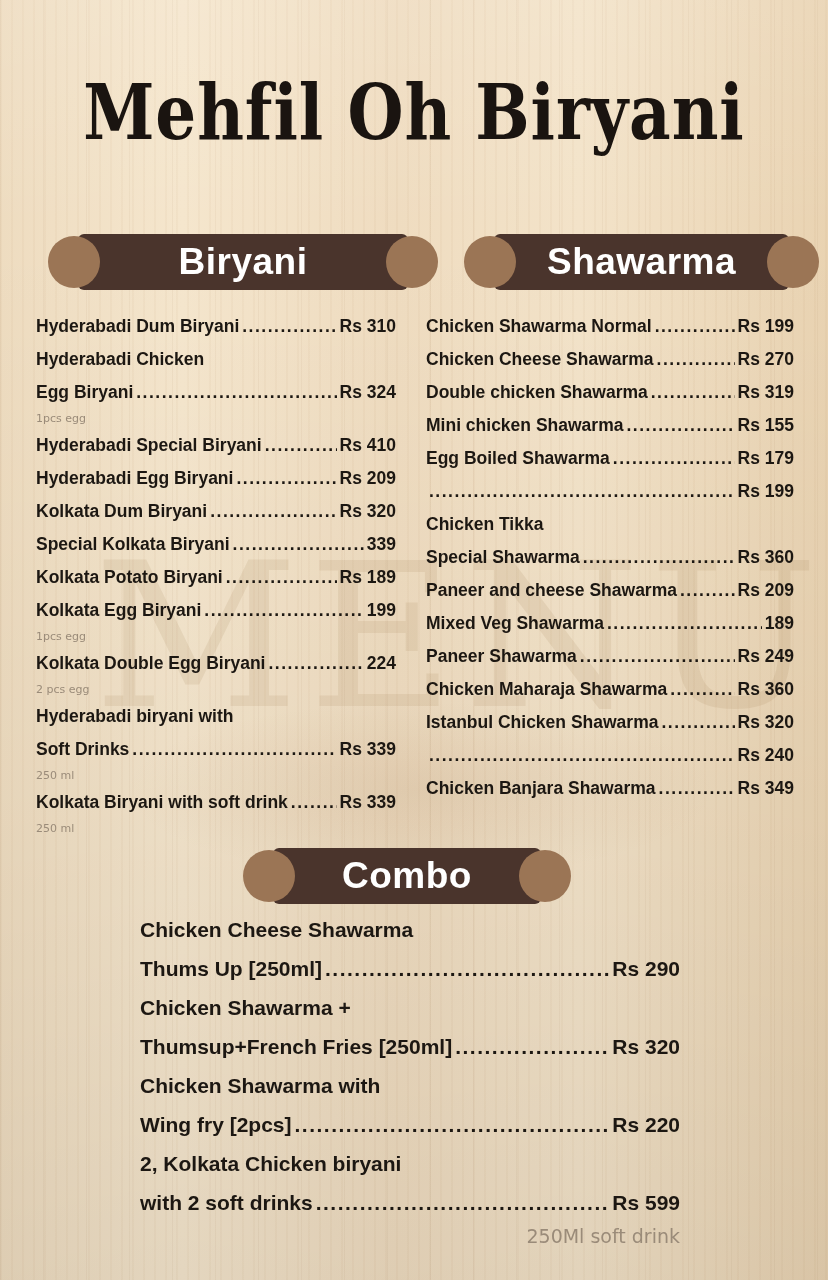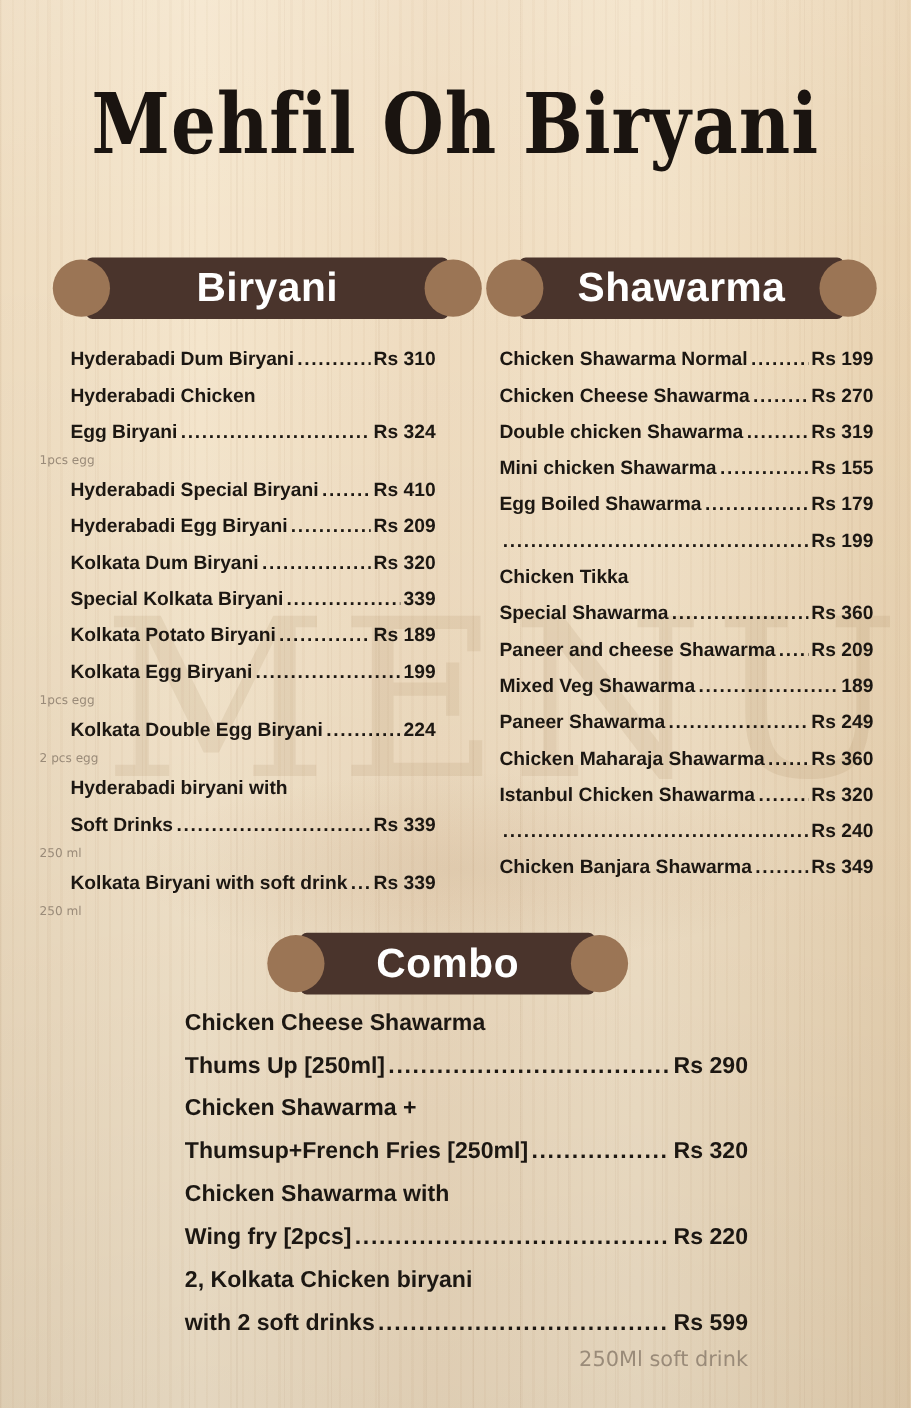--- a/index.html
+++ b/index.html
@@ -99,38 +99,37 @@
     position: relative;
     z-index: 2;
     color: #ffffff;
     font-size: 37px;
     font-weight: bold;
     letter-spacing: 0.5px;
     font-family: Liberation Sans, sans-serif;
   }
 
   #banner-biryani { left: 48px; top: 234px; width: 390px; }
-  #banner-shawarma { left: 442px; top: 234px; width: 355px; text-align: right; }
+  #banner-shawarma { left: 464px; top: 234px; width: 355px; text-align: right; }
   #banner-combo { left: 243px; top: 848px; width: 328px; }
 
   
   .col { position: absolute; }
   #col-biryani { left: 36px; top: 310px; width: 360px; }
   #col-shawarma { left: 426px; top: 310px; width: 368px; }
   #col-combo { left: 140px; top: 910px; width: 540px; }
 
   .item {
     display: flex;
     align-items: baseline;
     color: #1c1712;
     font-size: 17.5px;
     font-weight: bold;
     line-height: 33px;
     white-space: nowrap;
-    margin-left: 28px;
   }
   .item .nm { flex: 0 0 auto; }
   .item .dots {
     flex: 1 1 auto;
     overflow: hidden;
     margin: 0 3px;
     font-weight: bold;
     color: #1c1712;
     letter-spacing: 1.5px;
     white-space: nowrap;

